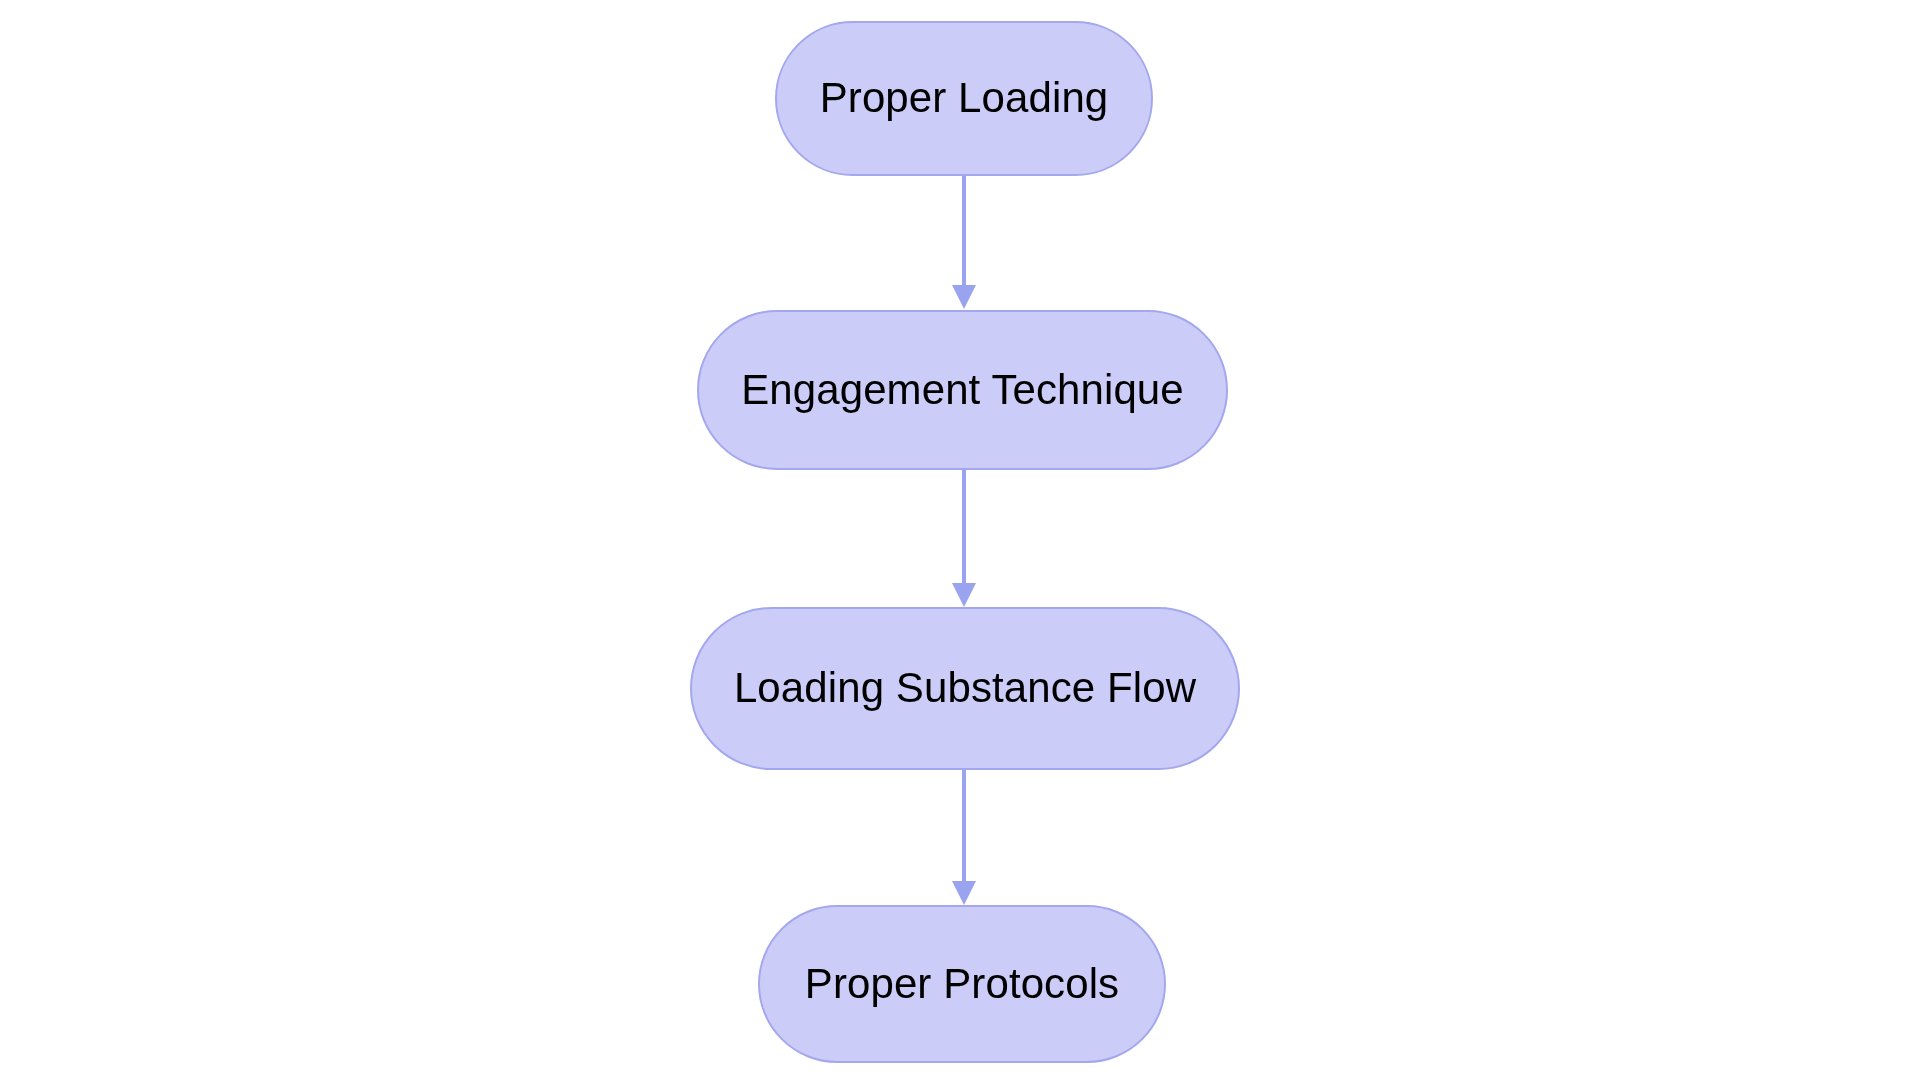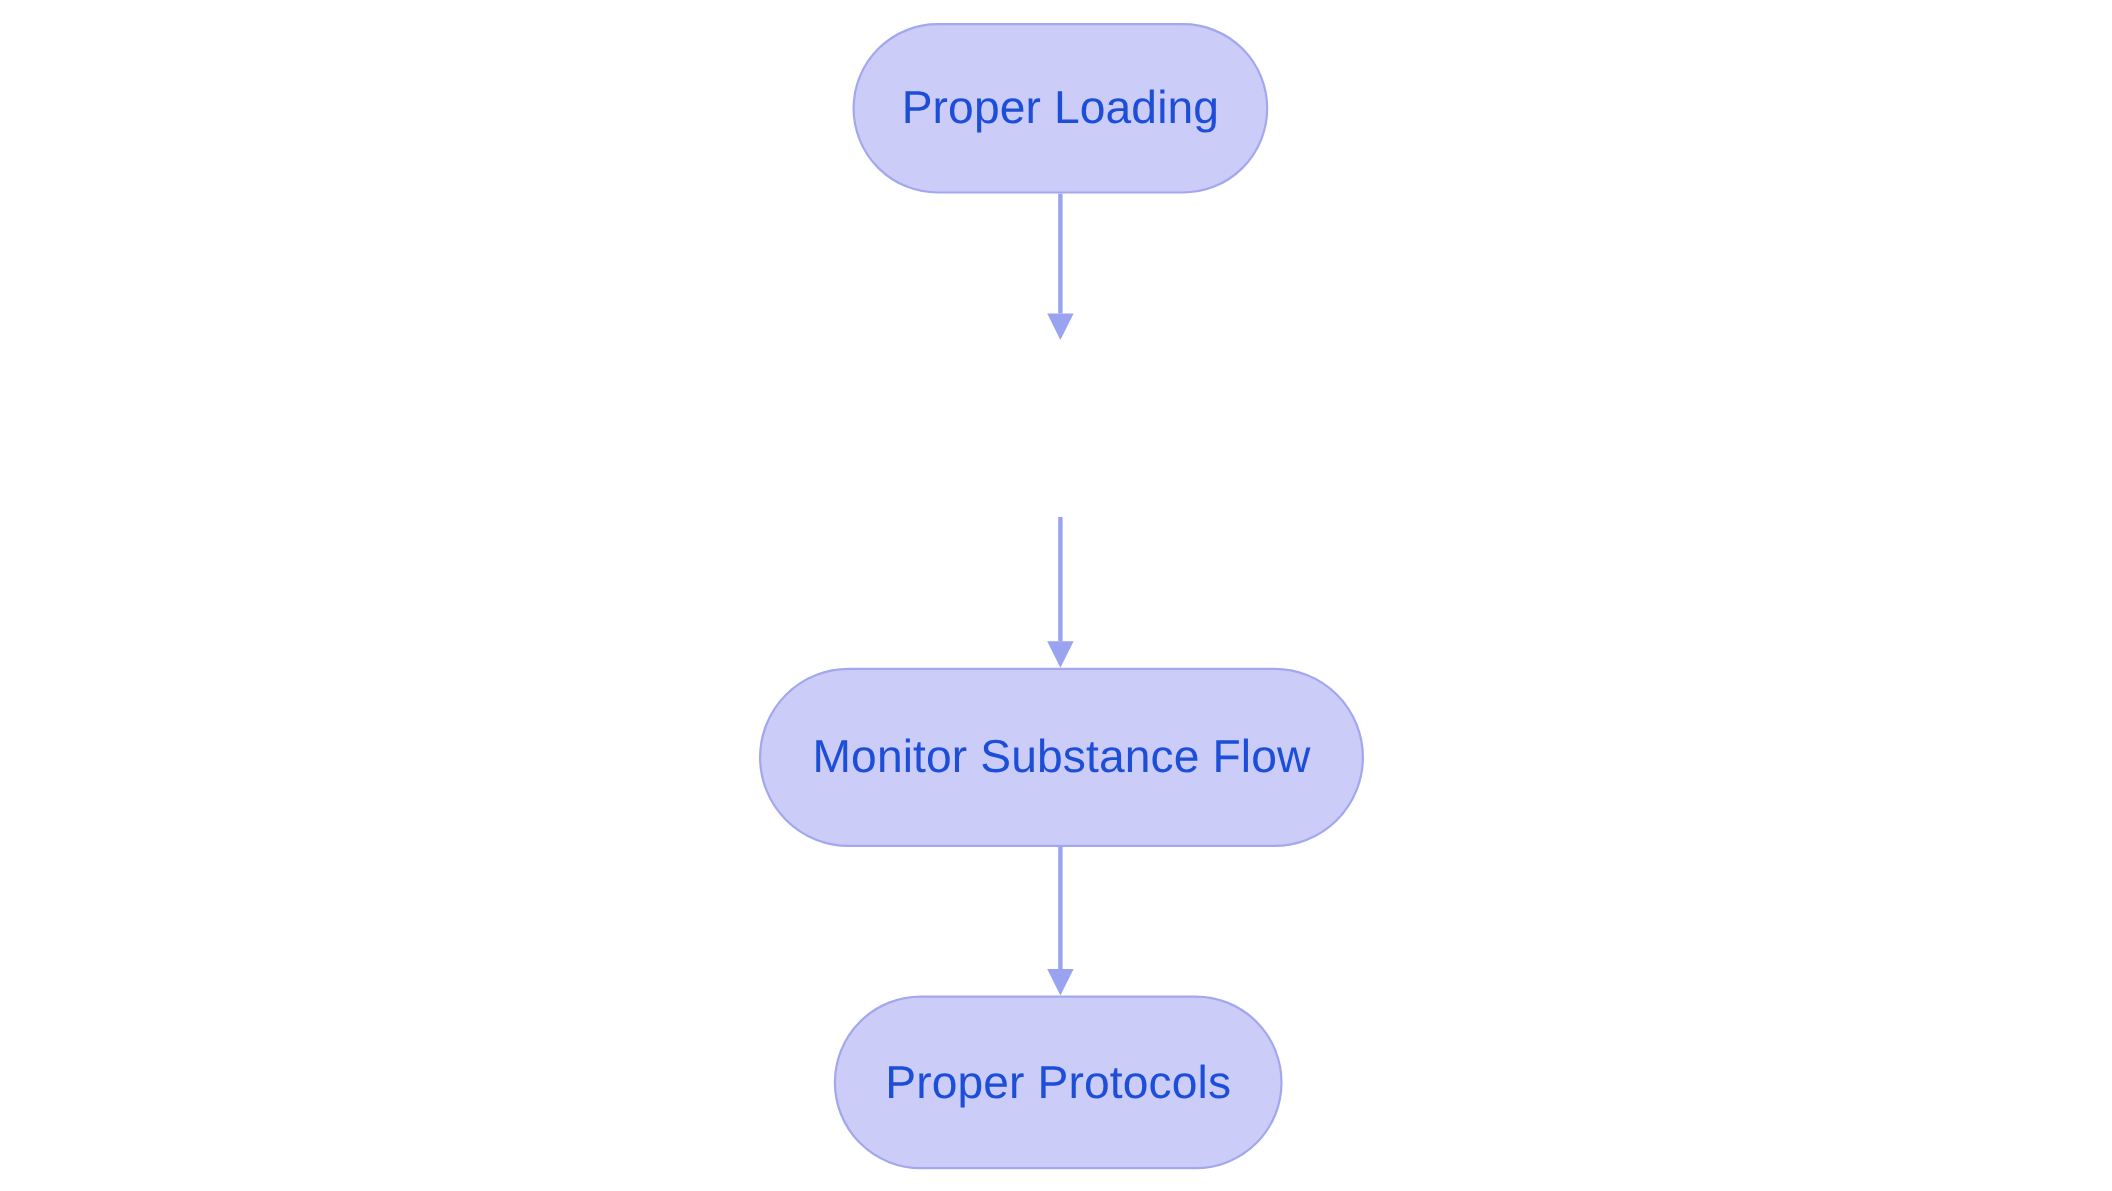--- a/index.html
+++ b/index.html
@@ -33,21 +33,21 @@
     border-radius: 9999px;
     text-align: center;
     user-select: none;
   }
 
   .flow-node .node-label {
     font-family: "Liberation Sans", sans-serif;
     font-size: 42px;
     font-weight: 400;
     line-height: 1.15;
-    color: #1d4ed8;
+    color: #000000;
     letter-spacing: 0.1px;
     white-space: nowrap;
     padding: 0 28px;
   }
 
   
   #node-proper-loading      { left: 775px; top: 21px;  width: 378px; height: 155px; }
   #node-engagement-technique{ left: 697px; top: 310px; width: 531px; height: 160px; }
   #node-monitor-substance-flow { left: 690px; top: 607px; width: 550px; height: 163px; }
   #node-safety-protocols    { left: 758px; top: 905px; width: 408px; height: 158px; }
@@ -92,22 +92,25 @@
     <g>
       <line class="edge-line" x1="964" y1="770" x2="964" y2="881"></line>
       <polygon class="edge-head" points="952,881 976,881 964,905"></polygon>
     </g>
   </svg>
 
   <div class="flow-node" id="node-proper-loading">
     <span class="node-label">Proper Loading</span>
   </div>
 
+  <div class="flow-node" id="node-engagement-technique">
+    <span class="node-label">Engagement Technique</span>
+  </div>
 
   <div class="flow-node" id="node-monitor-substance-flow">
-    <span class="node-label">Monitor Substance Flow</span>
+    <span class="node-label">Loading Substance Flow</span>
   </div>
 
   <div class="flow-node" id="node-safety-protocols">
     <span class="node-label">Proper Protocols</span>
   </div>
 
 </div>
 
 </body></html>

